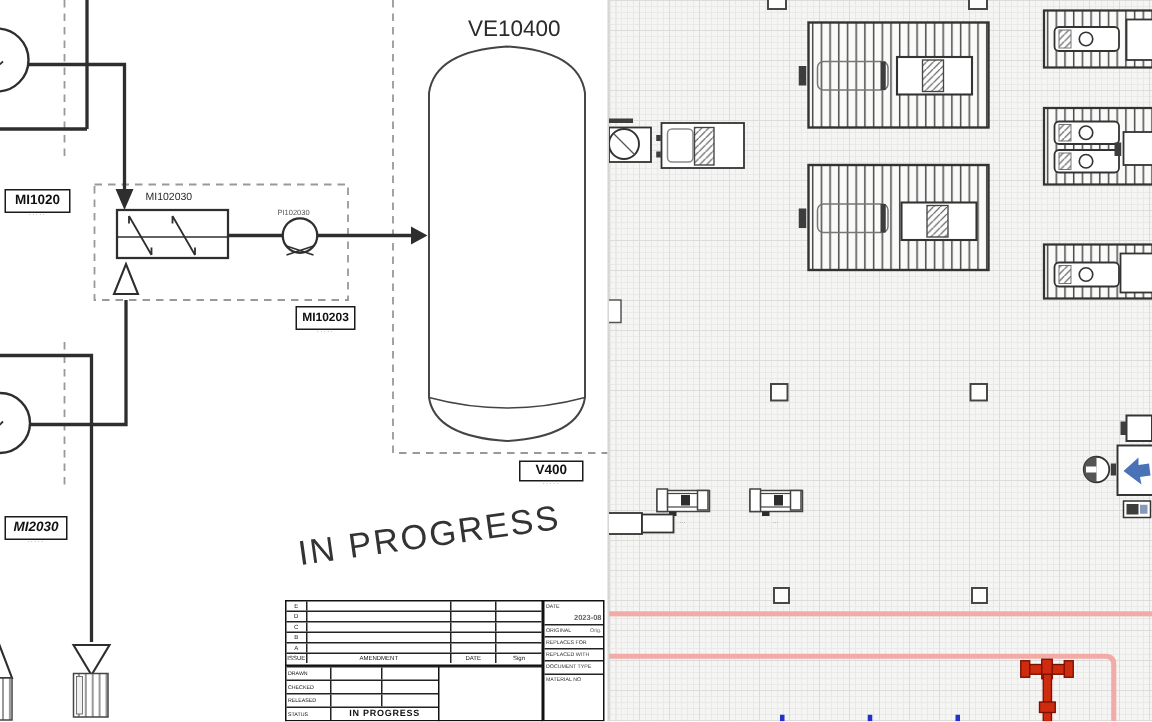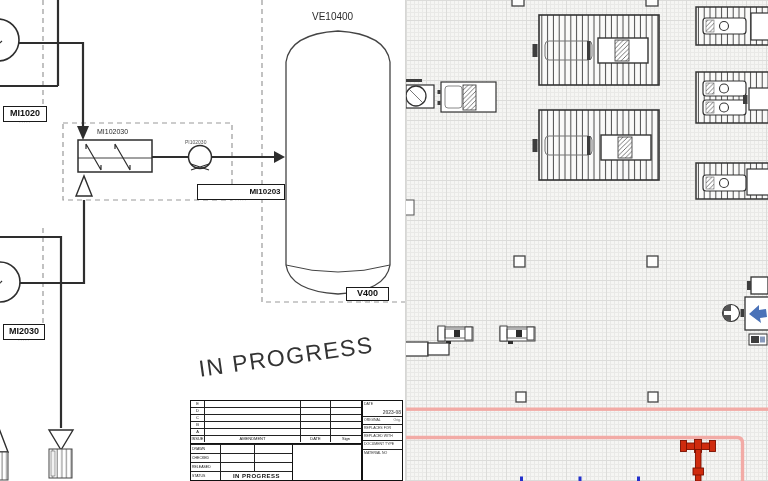--- a/index.html
+++ b/index.html
@@ -1,21 +1,21 @@
 <!DOCTYPE html>
 <html><head>
 <meta charset="utf-8">
 <style>
   html,body{margin:0;padding:0;background:#fff;}
   #screen{position:relative;width:768px;height:481px;overflow:hidden;background:#fff;
           font-family:"Liberation Sans",sans-serif;}
   
   #pid-pane{position:absolute;left:0;top:0;width:768px;height:481px;background:#ffffff;}
   .tagbox{position:absolute;border:1.4px solid #1a1a1a;background:#fff;text-align:center;
-          font-weight:bold;font-size:9px;line-height:13px;height:14px;color:#111;}
+          font-weight:bold;font-size:9px;line-height:13px;height:14px;color:#111;margin-top:20px;}
   .tagsub{position:absolute;left:0;right:0;top:13px;font-weight:normal;font-size:4px;
           color:#888;line-height:5px;text-align:center;letter-spacing:1px;}
   .freelabel{position:absolute;color:#2b2b2b;white-space:nowrap;}
   .watermark{position:absolute;left:197px;top:356px;font-size:23px;letter-spacing:1.5px;
              color:#333;transform:rotate(-8deg);transform-origin:left top;white-space:nowrap;}
   
   .tb{position:absolute;left:190px;top:400px;width:213px;height:81px;background:#fff;color:#111;}
   .tbrev{position:absolute;left:0;top:0;width:172px;height:43.5px;border:1.3px solid #111;
          box-sizing:border-box;display:flex;flex-direction:column;}
   .tbrow{flex:1;display:flex;border-bottom:0.8px solid #222;}
@@ -116,36 +116,36 @@
         <rect x="49" y="449" width="23" height="29" fill="url(#vs2)" stroke="#444" stroke-width="1"></rect>
         <rect x="51" y="451" width="4" height="25" fill="#f1f1f1" stroke="#666" stroke-width="0.6"></rect>
         <rect x="-9" y="452" width="17" height="28" fill="url(#vs2)" stroke="#444" stroke-width="1"></rect>
       </g>
     </svg>
 
     <div class="tagbox" style="left:3px;top:106px;width:42px;">
       <span>MI1020</span>
       <span class="tagsub">·····</span>
     </div>
-    <div class="tagbox" style="left:3px;top:324px;width:40px;">
+    <div class="tagbox" style="left:3px;top:324px;width:40px;font-style:italic;">
       <span>MI2030</span>
       <span class="tagsub">·····</span>
     </div>
-    <div class="tagbox" style="left:197px;top:184px;width:38px;font-size:8px;padding-left:48px;">
+    <div class="tagbox" style="left:197px;top:184px;width:38px;font-size:8px;">
       <span>MI10203</span>
       <span class="tagsub">·····</span>
     </div>
     <div class="tagbox" style="left:346px;top:287px;width:41px;height:12px;line-height:11px;">
       <span>V400</span>
       <span class="tagsub" style="top:11px;">·····</span>
     </div>
 
     <div class="freelabel" style="left:97px;top:128px;font-size:7px;">MI102030</div>
     <div class="freelabel" style="left:185px;top:139px;font-size:5px;color:#555;">PI102030</div>
-    <div class="freelabel" style="left:312px;top:11px;font-size:10px;">VE10400</div>
+    <div class="freelabel" style="left:312px;top:11px;font-size:15px;">VE10400</div>
 
     <div class="watermark">IN PROGRESS</div>
 
     <div class="tb">
       <div class="tbrev">
         <div class="tbrow">
           <div class="tbc tbc1">E</div>
           <div class="tbc tbc2"></div>
             <div class="tbc tbc3"></div>
             <div class="tbc tbc4"></div>

